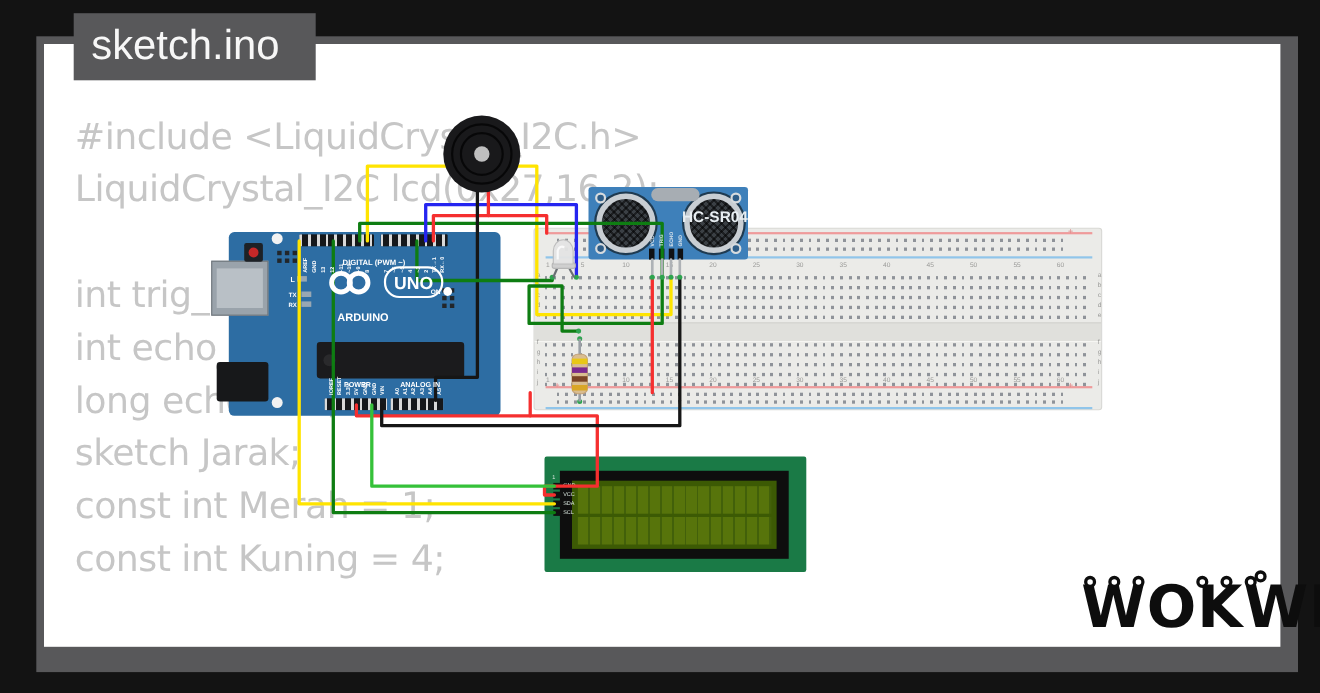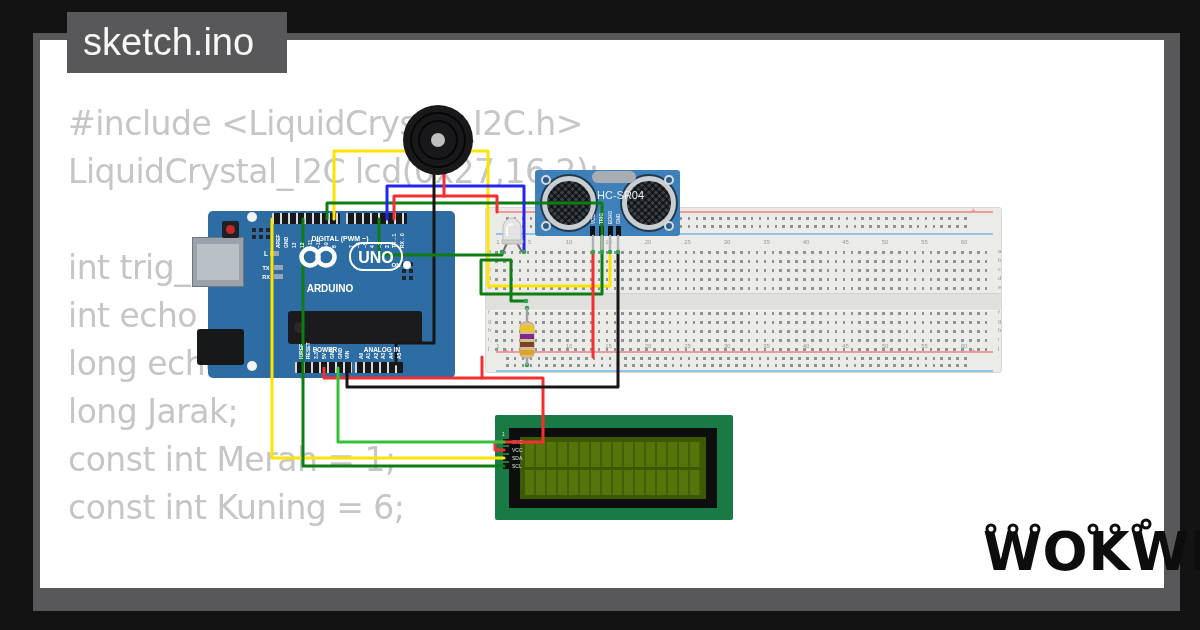--- a/index.html
+++ b/index.html
@@ -40,21 +40,21 @@
   
   #hcsr04{position:absolute;left:535px;top:170px;width:145px;height:66px;background:#3e80ba;border-radius:3px;}
   .eye{position:absolute;width:44px;height:44px;border-radius:50%;border:5px solid #c9ced3;
        background-color:#3a3f44;
        background-image:repeating-linear-gradient(45deg,rgba(0,0,0,.5) 0 2px,transparent 2px 5px),
                         repeating-linear-gradient(-45deg,rgba(0,0,0,.5) 0 2px,transparent 2px 5px);
        box-shadow:0 0 0 2px #1f3a50;}
   #crystal{position:absolute;left:57px;top:1px;width:44px;height:12px;background:#a7adb3;border-radius:6px;}
   .screw{position:absolute;width:6px;height:6px;border-radius:50%;background:#2e5d88;border:2px solid #d7dbde;}
   .spin{position:absolute;width:5px;height:10px;background:#101113;bottom:0;}
-  #hc-label{position:absolute;left:62px;top:19px;font-size:11px;font-weight:normal;color:#e8eef2;}
+  #hc-label{position:absolute;left:62px;top:19px;font-size:14px;font-weight:bold;color:#e8eef2;padding-left:23px;}
   
   #lcd{position:absolute;left:495px;top:415px;width:238px;height:105px;background:#1a7a46;border-radius:2px;}
   #bezel{position:absolute;left:14px;top:13px;width:208px;height:80px;background:#0e0e0e;}
   #lscreen{position:absolute;left:25px;top:22px;width:186px;height:62px;background:#3c5a04;}
   .lrow{position:absolute;left:5px;width:176px;height:25px;
         background:repeating-linear-gradient(90deg,#57740b 0 9.3px,#42600a 9.3px 11px);}
   .lcd-pad{position:absolute;left:8px;width:7px;height:6px;background:#111;}
   .lcd-pin-label{position:absolute;left:17px;font-size:5px;color:#d9e6de;}
   #lcd-one{position:absolute;left:7px;top:16px;font-size:5px;color:#d9e6de;}
   svg#overlay{position:absolute;left:0;top:0;pointer-events:none;}
@@ -65,23 +65,23 @@
 <div id="stage">
   <div id="frame"></div>
   <div id="card">
     <div id="code">
         <div class="code-line" style="top: 64px;">#include &lt;LiquidCrystal_I2C.h&gt;</div>
         <div class="code-line" style="top: 112px;">LiquidCrystal_I2C lcd(0x27,16,2);</div>
         <div class="code-line" style="top: 160px;"></div>
         <div class="code-line" style="top: 208px;">int trig_pin = 9;</div>
         <div class="code-line" style="top: 256px;">int echo_pin = 8;</div>
         <div class="code-line" style="top: 304px;">long echotime;</div>
-        <div class="code-line" style="top: 352px;">long Jarak;</div>
+        <div class="code-line" style="top: 352px;">sketch Jarak;</div>
         <div class="code-line" style="top: 400px;">const int Merah = 1;</div>
-        <div class="code-line" style="top: 448px;">const int Kuning = 6;</div>
+        <div class="code-line" style="top: 448px;">const int Kuning = 4;</div>
         <div class="code-line" style="top: 544px;">const int Sumber_Bunyi = 0;</div>
       </div>
   </div>
 
   <div id="title-box">
     <span>sketch.ino</span>
   </div>
 
   <div id="breadboard">
     <div class="bb-line" style="left:10px;top:3px;width:497px;background:#ef9a9a;"></div>

